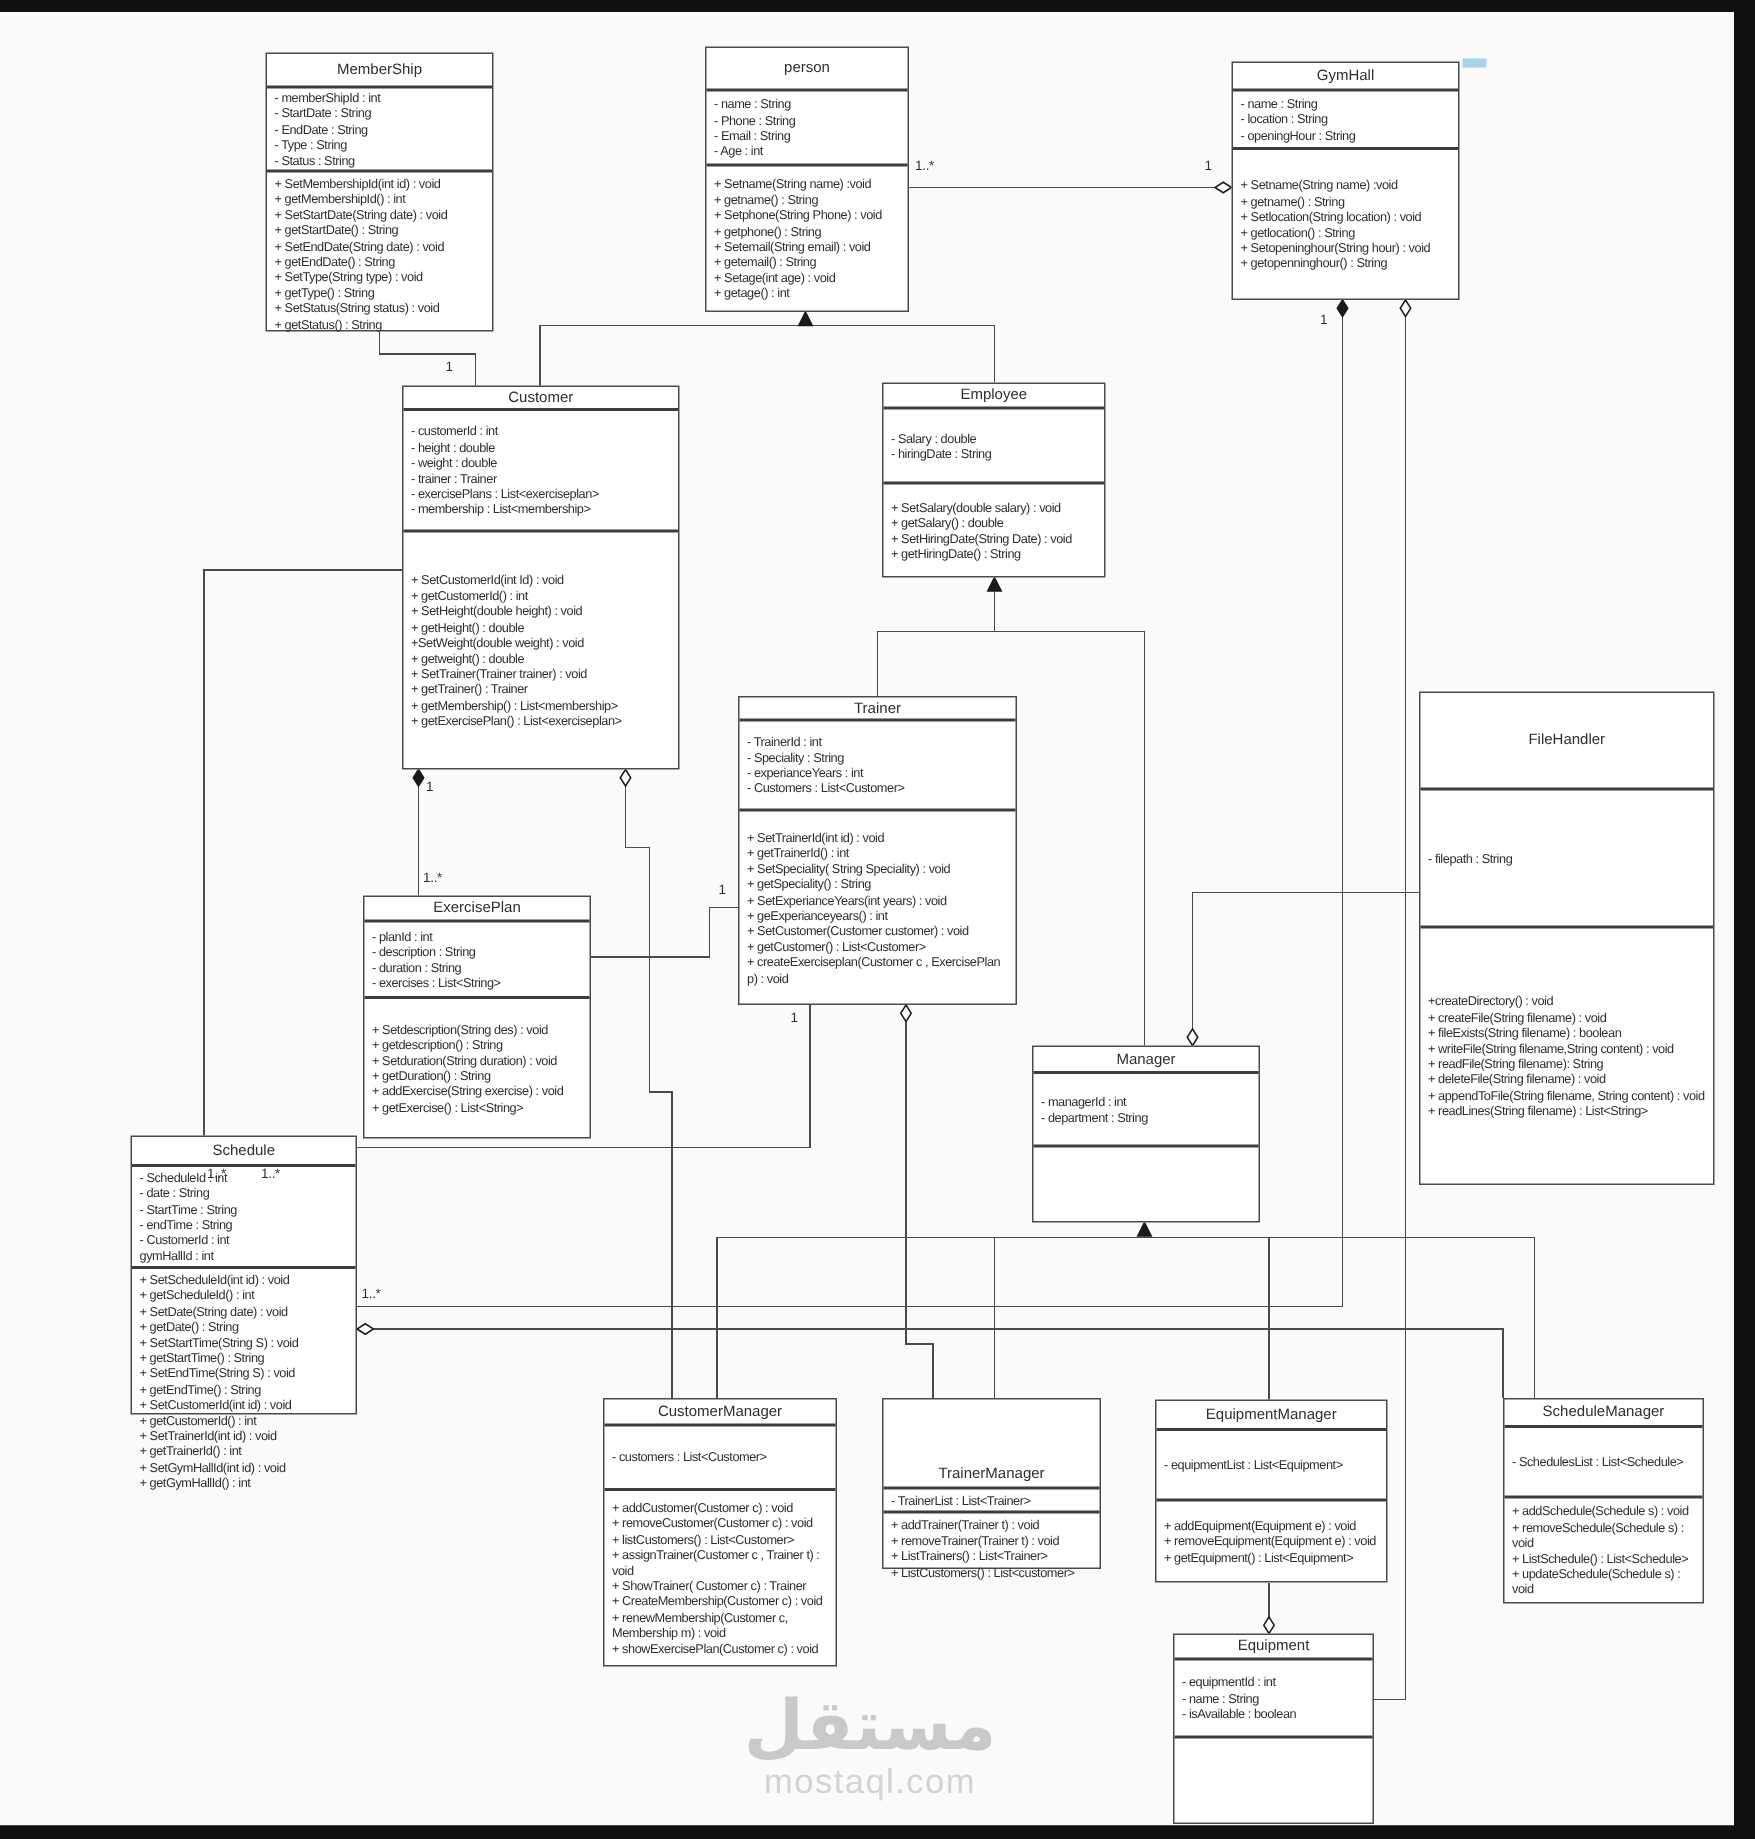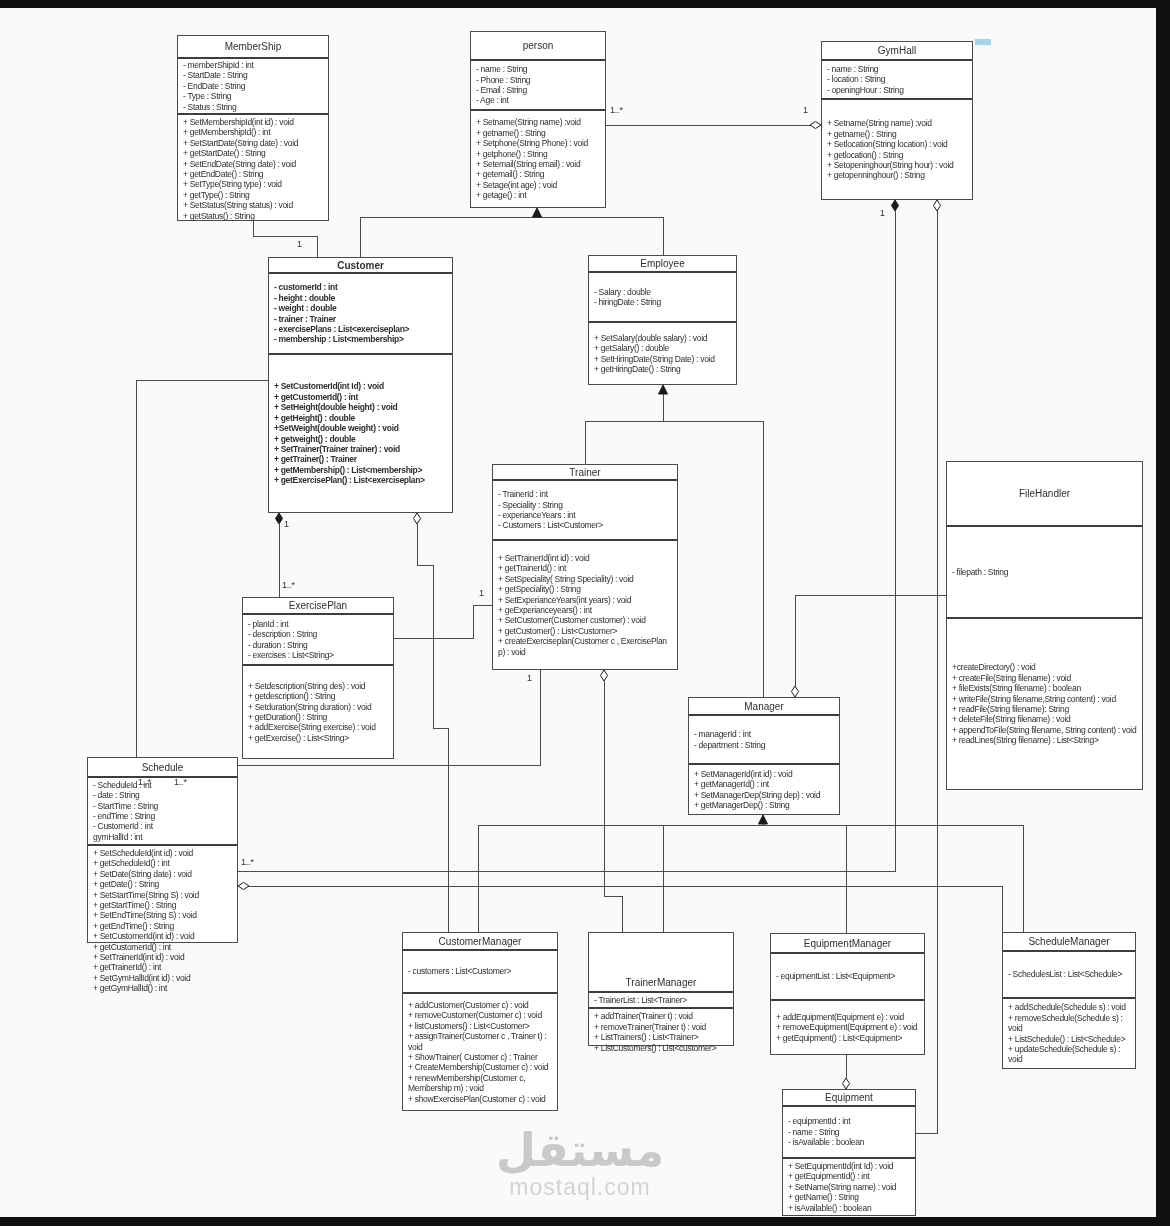--- a/index.html
+++ b/index.html
@@ -116,21 +116,21 @@
           </div>
           <div class="uml-methods">
             <div class="row">+ Setname(String name) :void</div>
             <div class="row">+ getname() : String</div>
             <div class="row">+ Setlocation(String location) : void</div>
             <div class="row">+ getlocation() : String</div>
             <div class="row">+ Setopeninghour(String hour) : void</div>
             <div class="row">+ getopenninghour() : String</div>
           </div>
         </div>
-        <div class="uml-box" style="left: 268px; top: 249px; width: 185px; height: 256px; font-weight: bold;">
+        <div class="uml-box" style="left: 268px; top: 249px; width: 185px; height: 256px;">
           <div class="uml-title" style="height: 16px;">Customer</div>
           <div class="uml-attrs" style="height: 81px;">
             <div class="row">- customerId : int</div>
             <div class="row">- height : double</div>
             <div class="row">- weight : double</div>
             <div class="row">- trainer : Trainer</div>
             <div class="row">- exercisePlans : List&lt;exerciseplan&gt;</div>
             <div class="row">- membership : List&lt;membership&gt;</div>
           </div>
           <div class="uml-methods">
@@ -210,26 +210,20 @@
             <div class="row">+ deleteFile(String filename) : void</div>
             <div class="row">+ appendToFile(String filename, String content) : void</div>
             <div class="row">+ readLines(String filename) : List&lt;String&gt;</div>
           </div>
         </div>
         <div class="uml-box" style="left: 688px; top: 689px; width: 152px; height: 118px;">
           <div class="uml-title" style="height: 18px;">Manager</div>
           <div class="uml-attrs" style="height: 49px;">
             <div class="row">- managerId : int</div>
             <div class="row">- department : String</div>
-          </div>
-          <div class="uml-methods">
-            <div class="row">+ SetManagerId(int id) : void</div>
-            <div class="row">+ getManagerId() : int</div>
-            <div class="row">+ SetManagerDep(String dep) : void</div>
-            <div class="row">+ getManagerDep() : String</div>
           </div>
         </div>
         <div class="uml-box" style="left: 87px; top: 749px; width: 151px; height: 186px;">
           <div class="uml-title" style="height: 20px;">Schedule</div>
           <div class="uml-attrs" style="height: 68px;">
             <div class="row">- ScheduleId : int</div>
             <div class="row">- date : String</div>
             <div class="row">- StartTime : String</div>
             <div class="row">- endTime : String</div>
             <div class="row">- CustomerId : int</div>
@@ -302,27 +296,20 @@
             <div class="row">+ ListSchedule() : List&lt;Schedule&gt;</div>
             <div class="row">+ updateSchedule(Schedule s) : void</div>
           </div>
         </div>
         <div class="uml-box" style="left: 782px; top: 1081px; width: 134px; height: 127px;">
           <div class="uml-title" style="height: 17px;">Equipment</div>
           <div class="uml-attrs" style="height: 52px;">
             <div class="row">- equipmentId : int</div>
             <div class="row">- name : String</div>
             <div class="row">- isAvailable : boolean</div>
-          </div>
-          <div class="uml-methods">
-            <div class="row">+ SetEquipmentId(int Id) : void</div>
-            <div class="row">+ getEquipmentId() : int</div>
-            <div class="row">+ SetName(String name) : void</div>
-            <div class="row">+ getName() : String</div>
-            <div class="row">+ isAvailable() : boolean</div>
           </div>
         </div>
       </div>
     <div id="labels-root">
         <span class="mult-label" style="left: 610px; top: 97px;">1..*</span>
         <span class="mult-label" style="left: 803px; top: 97px;">1</span>
         <span class="mult-label" style="left: 297px; top: 231px;">1</span>
         <span class="mult-label" style="left: 880px; top: 200px;">1</span>
         <span class="mult-label" style="left: 284px; top: 511px;">1</span>
         <span class="mult-label" style="left: 282px; top: 572px;">1..*</span>

